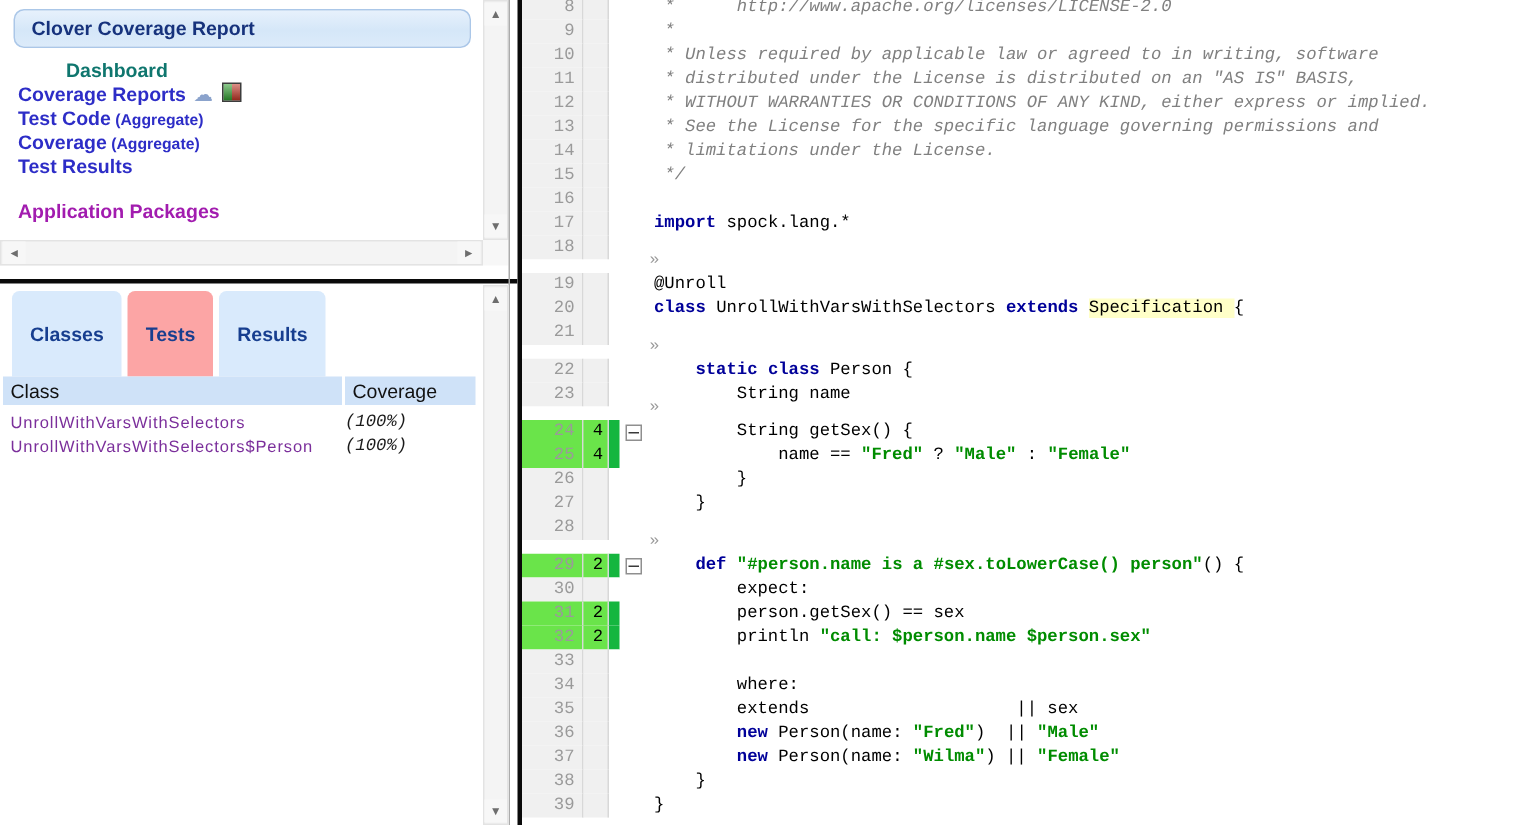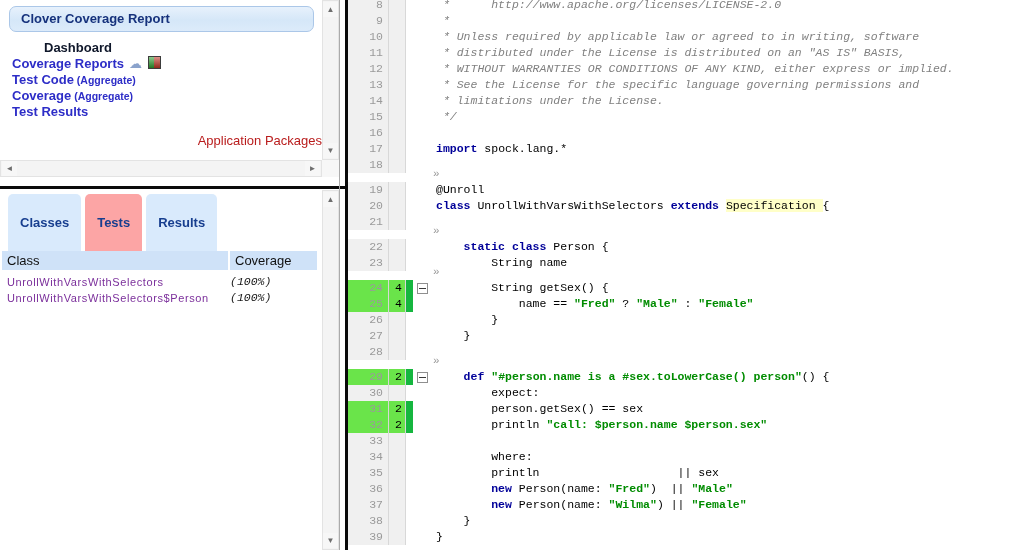--- a/index.html
+++ b/index.html
@@ -7,28 +7,28 @@
        font-family:"Liberation Sans",sans-serif;}
 
   
   .panel-top{position:absolute;left:0;top:0;width:322px;height:160px;overflow:hidden;background:#fff;}
   .hdr{margin:6px 8px 0 9px;height:24px;line-height:24px;border:1px solid #abc7e8;border-radius:7px;
        background:linear-gradient(180deg,#e7f1fc 0%,#d5e7f8 55%,#dcebfa 100%);
        color:#16327c;font-size:13px;font-weight:bold;padding-left:11px;}
   .nav{margin:7px 0 0 12px;}
   .nav-item{height:16px;line-height:16px;white-space:nowrap;}
   .nav-link{font-size:13px;font-weight:bold;color:#2d2dc7;text-decoration:none;cursor:pointer;}
-  .nav-link.visited{color:#0f172a;padding-left:32px;}
+  .nav-link.visited{color:#0f766e;padding-left:32px;}
   .agg{font-size:10.5px;font-weight:bold;}
   .icon-cloud{color:#8ba3cc;font-size:13px;margin-left:5px;vertical-align:0px;}
   .icon-clover{display:inline-block;width:11px;height:11px;margin-left:6px;vertical-align:-1px;
        border:1px solid #3c3c3c;
        background:linear-gradient(180deg,rgba(255,255,255,.45),rgba(0,0,0,.25)),
                   linear-gradient(90deg,#2f9e2f 0 50%,#c03424 50% 100%);}
-  .pkg{margin:14px 0 0 12px;font-size:13px;font-weight:normal;color:#b91c1c;text-align:right;}
+  .pkg{margin:14px 0 0 12px;font-size:13px;font-weight:bold;color:#a21caf;}
 
   
   .sb{position:absolute;background:#f4f4f4;border:1px solid #e3e3e3;box-sizing:border-box;}
   .sb-btn{position:absolute;width:15px;height:15px;display:flex;align-items:center;justify-content:center;
           font-size:8px;color:#6e6e6e;background:#f7f7f7;cursor:pointer;}
   .vscroll-top{left:322px;top:0;width:17px;height:160px;}
   .hscroll-top{left:0;top:160px;width:322px;height:17px;}
   .corner{left:322px;top:160px;width:17px;height:17px;border:none;background:#f7f7f7;}
   .vscroll-bottom{left:322px;top:190px;width:17px;height:360px;}
 
@@ -308,21 +308,21 @@
         <div class="crow">
           <div class="num">34</div>
           <div class="hits"></div>
           <div class="bar"></div>
           <div class="code-text"><span class="seg-p">        where:</span></div>
         </div>
         <div class="crow">
           <div class="num">35</div>
           <div class="hits"></div>
           <div class="bar"></div>
-          <div class="code-text"><span class="seg-p">        println                    || sex</span></div>
+          <div class="code-text"><span class="seg-p">        extends                    || sex</span></div>
         </div>
         <div class="crow">
           <div class="num">36</div>
           <div class="hits"></div>
           <div class="bar"></div>
           <div class="code-text"><span class="seg-p">        </span><span class="seg-k">new</span><span class="seg-p"> Person(name: </span><span class="seg-s">"Fred"</span><span class="seg-p">)  || </span><span class="seg-s">"Male"</span></div>
         </div>
         <div class="crow">
           <div class="num">37</div>
           <div class="hits"></div>

